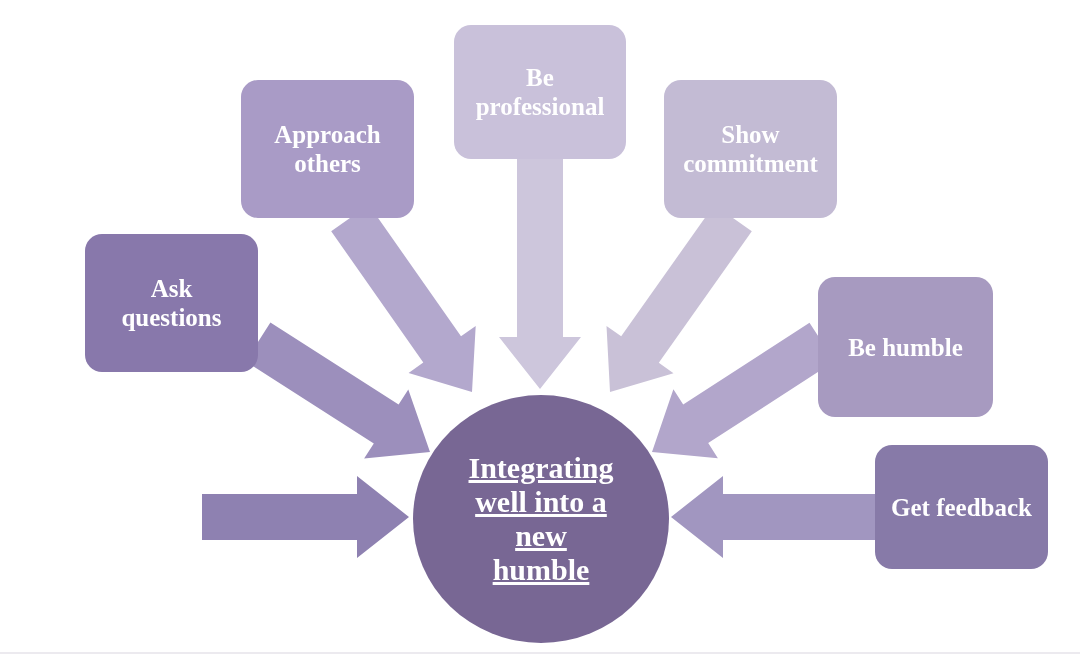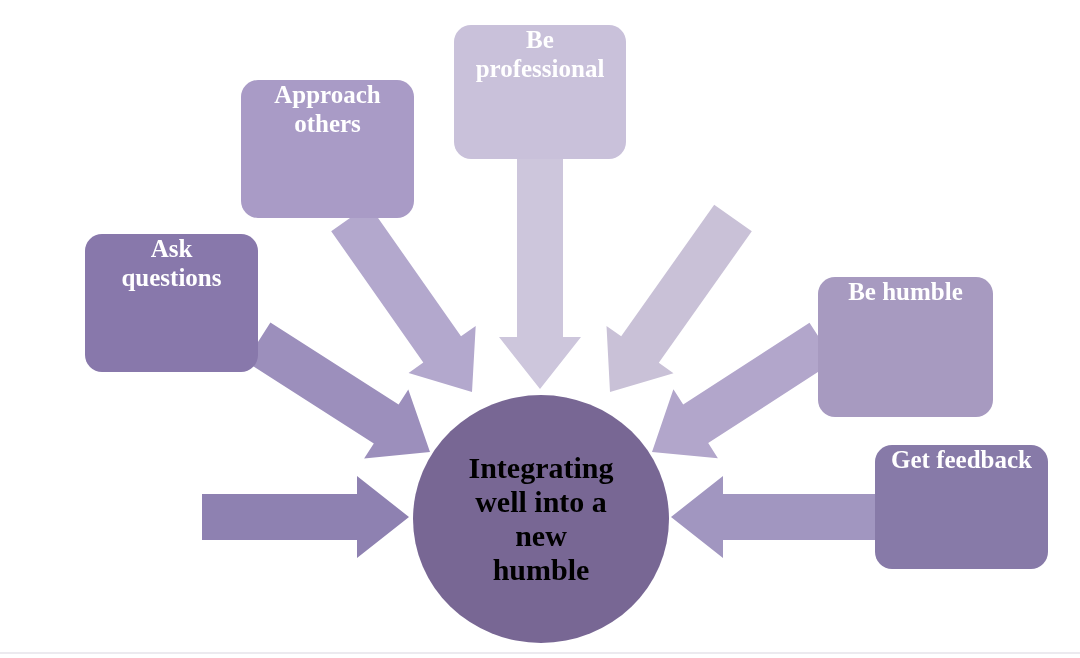--- a/index.html
+++ b/index.html
@@ -3,28 +3,28 @@
 <meta charset="utf-8">
 <style>
   html,body{margin:0;padding:0;background:#ffffff;}
   .stage{
     position:relative;width:1080px;height:658px;background:#ffffff;overflow:hidden;
     font-family:"Liberation Serif",serif;
   }
   .arrows-layer{position:absolute;left:0;top:0;width:1080px;height:658px;}
   .node{
     position:absolute;border-radius:17px;
-    display:flex;align-items:flex-start;justify-content:center;
+    display:flex;align-items:center;justify-content:center;
     text-align:center;color:#ffffff;font-weight:bold;font-size:25px;line-height:1.16;
     padding:0 13px;box-sizing:border-box;
   }
   .center-circle{
     position:absolute;left:413px;top:395px;width:256px;height:248px;border-radius:50%;
     display:flex;flex-direction:column;align-items:center;justify-content:center;
-    text-align:center;color:#000000;font-weight:bold;font-size:30px;line-height:1.14;
+    text-align:center;color:#ffffff;font-weight:bold;font-size:30px;line-height:1.14;text-decoration:underline;
   }
   .bottom-artifact{
     position:absolute;left:0;top:652px;width:100%;height:2px;
     background:#c9c3d0;opacity:0.35;
   }
 </style>
 </head>
 <body>
 
 <div class="stage" style="background: rgb(255, 255, 255);">
@@ -41,20 +41,23 @@
 
   <div class="node" style="left: 241px; top: 80px; width: 173px; height: 138px; background: rgb(169, 155, 198);">
     <span>Approach others</span>
   </div>
   <div class="node" style="left: 85px; top: 234px; width: 173px; height: 138px; background: rgb(136, 120, 171);">
     <span>Ask questions</span>
   </div>
   <div class="node" style="left: 454px; top: 25px; width: 172px; height: 134px; background: rgb(201, 193, 218);">
     <span>Be professional</span>
   </div>
+  <div class="node" style="left: 664px; top: 80px; width: 173px; height: 138px; background: rgb(195, 187, 212);">
+    <span>Show commitment</span>
+  </div>
   <div class="node" style="left: 818px; top: 233px; width: 175px; height: 140px; background: rgb(167, 154, 192); margin-top: 44px;">
     <span>Be humble</span>
   </div>
   <div class="node" style="left: 875px; top: 445px; width: 173px; height: 124px; background: rgb(135, 122, 168);">
     <span>Get feedback</span>
   </div>
 
   <div class="center-circle" style="background: rgb(120, 103, 148);">
     <div>
         <div>Integrating</div>

